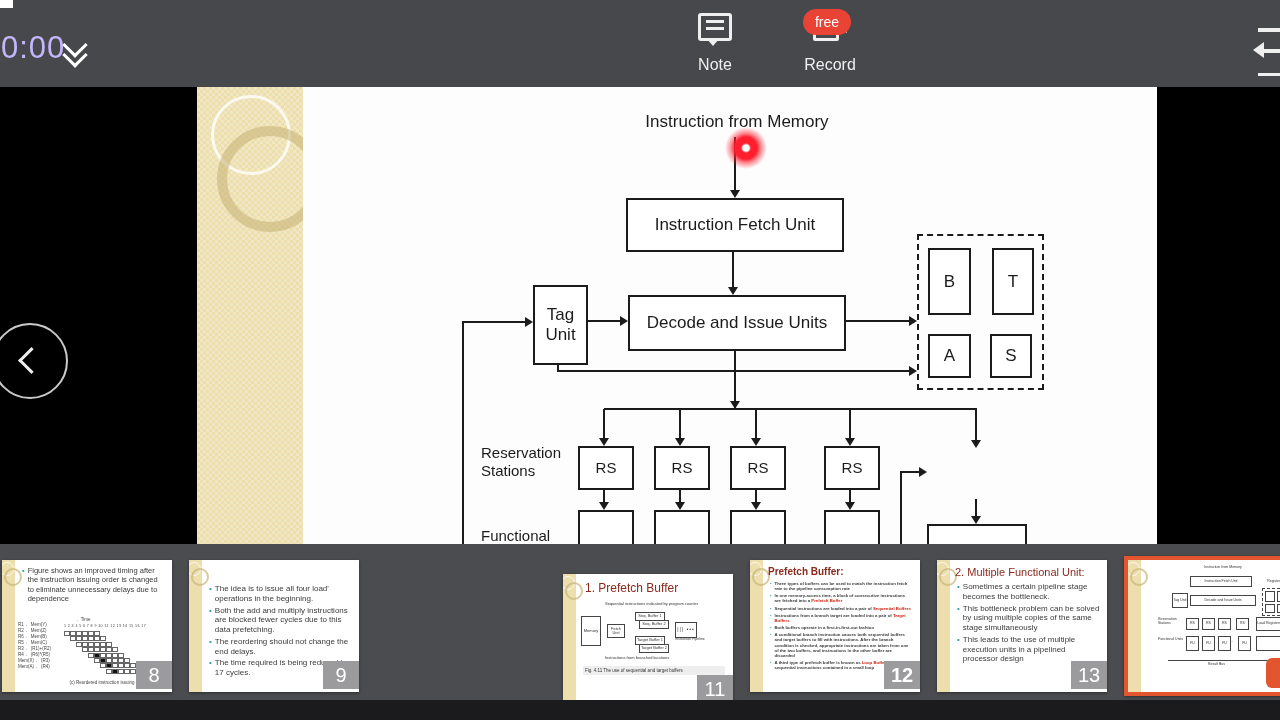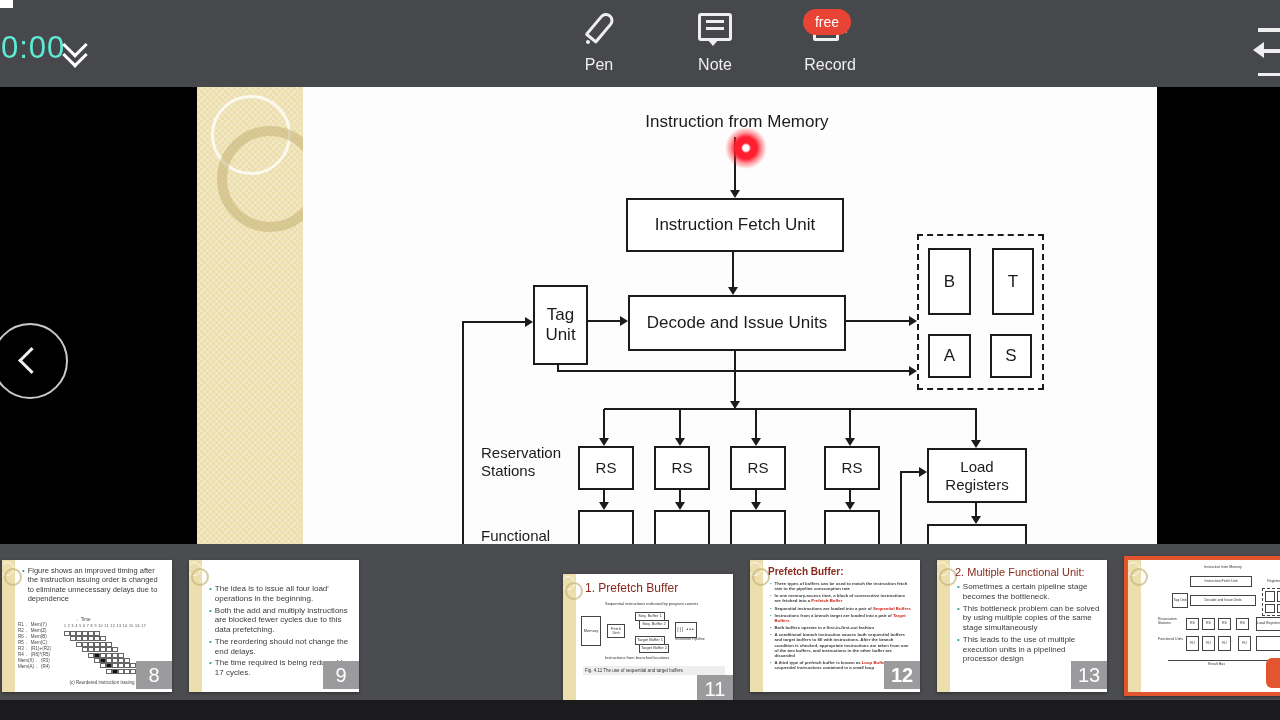--- a/index.html
+++ b/index.html
@@ -1,20 +1,20 @@
 <!DOCTYPE html>
 <html><head>
 <meta charset="utf-8">
 <style>
   html,body{margin:0;padding:0;width:1280px;height:720px;overflow:hidden;background:#000;
     font-family:"Liberation Sans", sans-serif;}
   
   #toolbar{position:absolute;left:0;top:0;width:1280px;height:87px;background:#47484b;}
   #corner-mark{position:absolute;left:0;top:0;width:13px;height:8px;background:#fff;}
-  #timer{position:absolute;left:1px;top:30px;color:#5eead4;font-size:31px;letter-spacing:1px;}
+  #timer{position:absolute;left:1px;top:30px;color:#c4b5fd;font-size:31px;letter-spacing:1px;}
   .chev{position:absolute;width:15px;height:15px;border-right:3.5px solid #fff;border-bottom:3.5px solid #fff;transform:rotate(45deg);}
   .tool{position:absolute;top:10px;width:90px;text-align:center;cursor:pointer;}
   .tool .lbl{margin-top:6px;font-size:16px;color:#efefef;}
   .tool.active .lbl{color:#e8891d;}
   .icwrap{position:relative;width:40px;height:40px;margin:0 auto;}
   
   .pen-body{position:absolute;left:14px;top:1px;width:12px;height:26px;border:3px solid #efefef;border-radius:8px 8px 4px 4px;transform:rotate(40deg);}
   .pen-body.orange{border-color:#e8891d;}
   .pen-dot{position:absolute;left:7px;bottom:6px;width:5px;height:5px;border-radius:50%;background:#efefef;}
   .pen-dot.orange{background:#e8891d;}
@@ -77,27 +77,20 @@
 
 <div id="toolbar">
   <div id="corner-mark"></div>
   <div id="timer">0:00</div>
   <div>
     <div class="chev" style="left:66px;top:36px;"></div>
     <div class="chev" style="left:66px;top:46px;"></div>
   </div>
 
 
-  <div class="tool" style="left:554px;">
-    <div class="icwrap">
-      <div class="pen-body" style="width:9px;border-radius:8px 8px 2px 2px;"></div>
-        <div class="pen-dot" style="width:4px;height:4px;"></div>
-    </div>
-    <div class="lbl">Pen</div>
-  </div>
 
   <div class="tool" style="left:670px;">
     <div class="icwrap">
       <div class="note-bub"></div>
       <div class="note-l" style="top:10px;"></div>
       <div class="note-l" style="top:17px;"></div>
       <div class="note-tail"></div>
     </div>
     <div class="lbl">Note</div>
   </div>
@@ -189,24 +182,20 @@
   <div class="dbox" style="left:793px;top:247px;width:38px;height:40px;">S</div>
 
   <div class="slbl" style="left:284px;top:357px;width:95px;font-size:15px;">
     <div>Reservation</div>
       <div>Stations</div>
   </div>
   <div class="dbox" style="left:381px;top:359px;width:52px;height:40px;font-size:15px;">RS</div>
   <div class="dbox" style="left:457px;top:359px;width:52px;height:40px;font-size:15px;">RS</div>
   <div class="dbox" style="left:533px;top:359px;width:52px;height:40px;font-size:15px;">RS</div>
   <div class="dbox" style="left:627px;top:359px;width:52px;height:40px;font-size:15px;">RS</div>
-  <div class="dbox" style="left:730px;top:361px;width:96px;height:51px;flex-direction:column;font-size:15px;">
-    <span>Load</span>
-      <span>Registers</span>
-  </div>
 
   <div class="slbl" style="left:284px;top:440px;font-size:15px;">Functional</div>
   <div class="dbox" style="left:381px;top:423px;width:52px;height:40px;"></div>
   <div class="dbox" style="left:457px;top:423px;width:52px;height:40px;"></div>
   <div class="dbox" style="left:533px;top:423px;width:52px;height:40px;"></div>
   <div class="dbox" style="left:627px;top:423px;width:52px;height:40px;"></div>
   <div class="dbox" style="left:730px;top:437px;width:96px;height:30px;"></div>
 
   <div id="laser"></div>
 </div>

